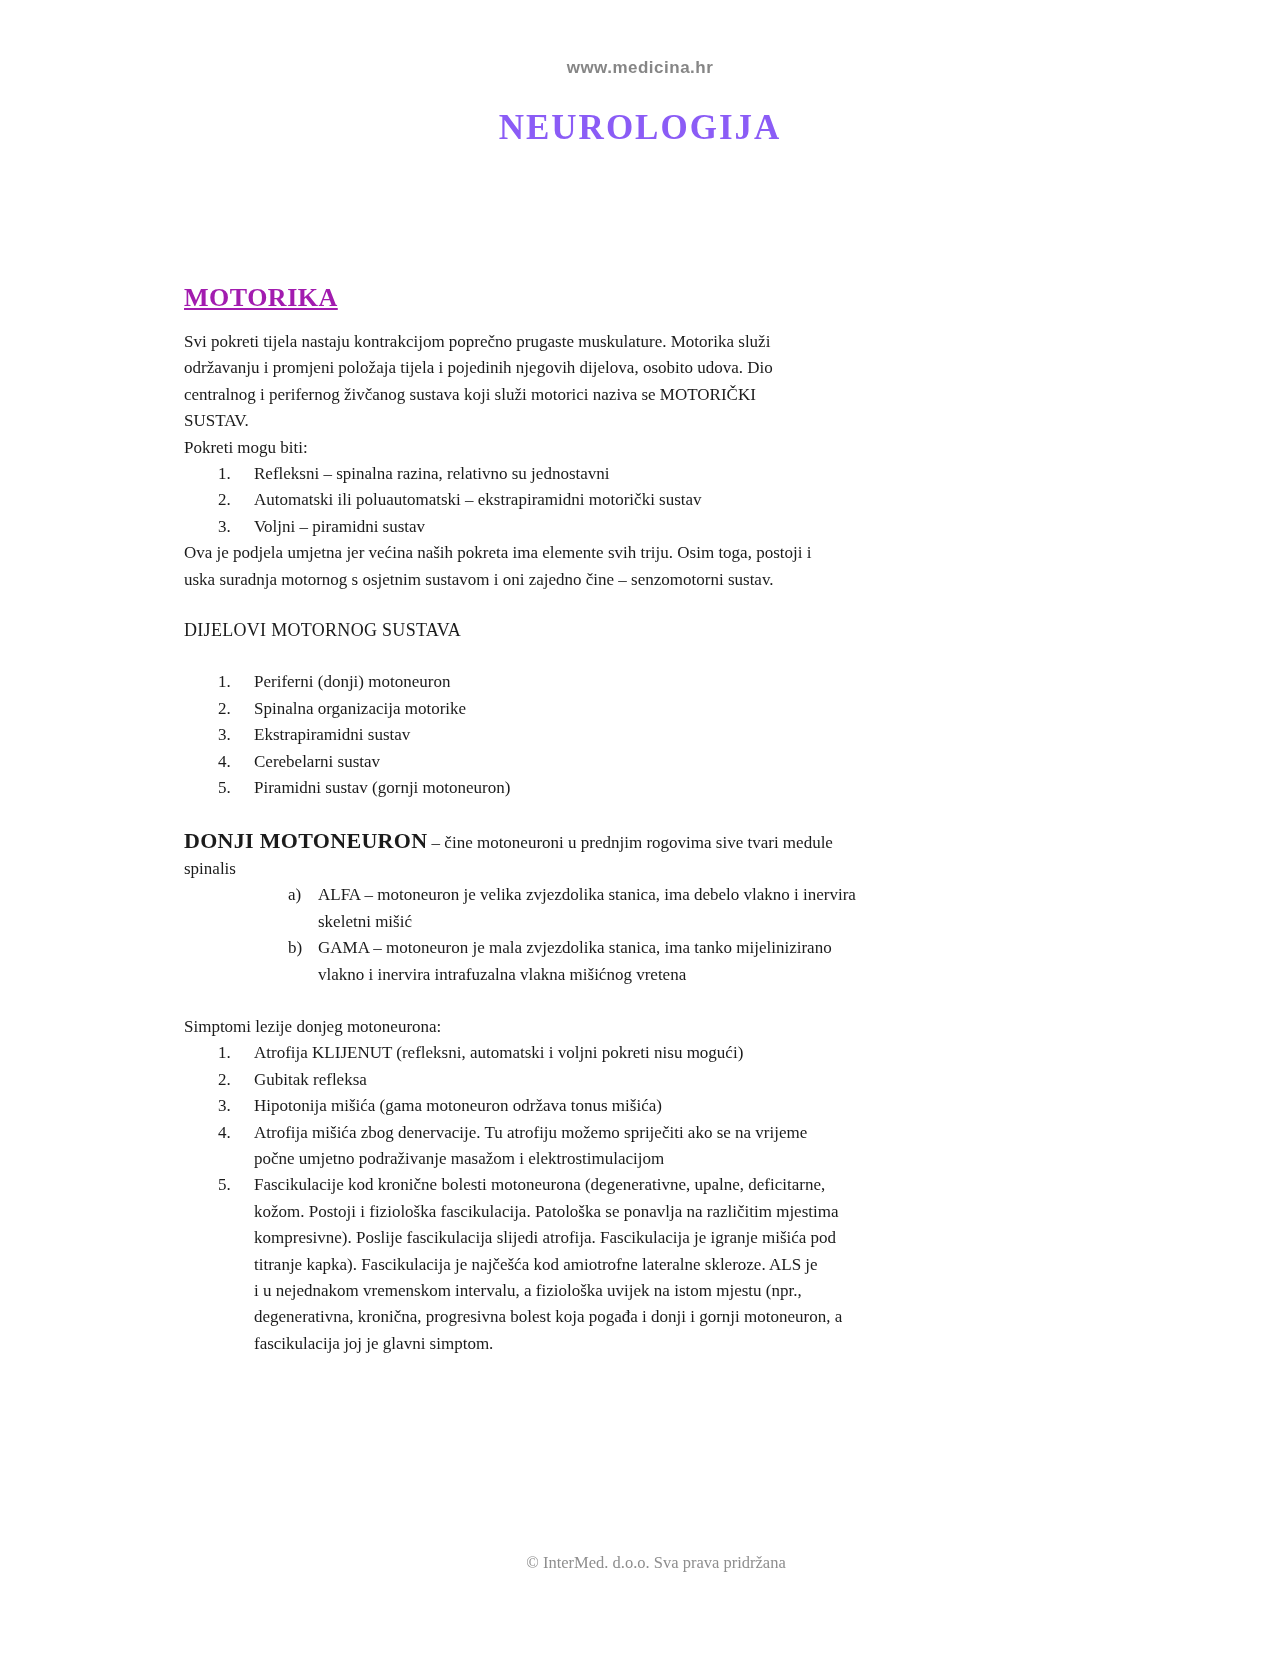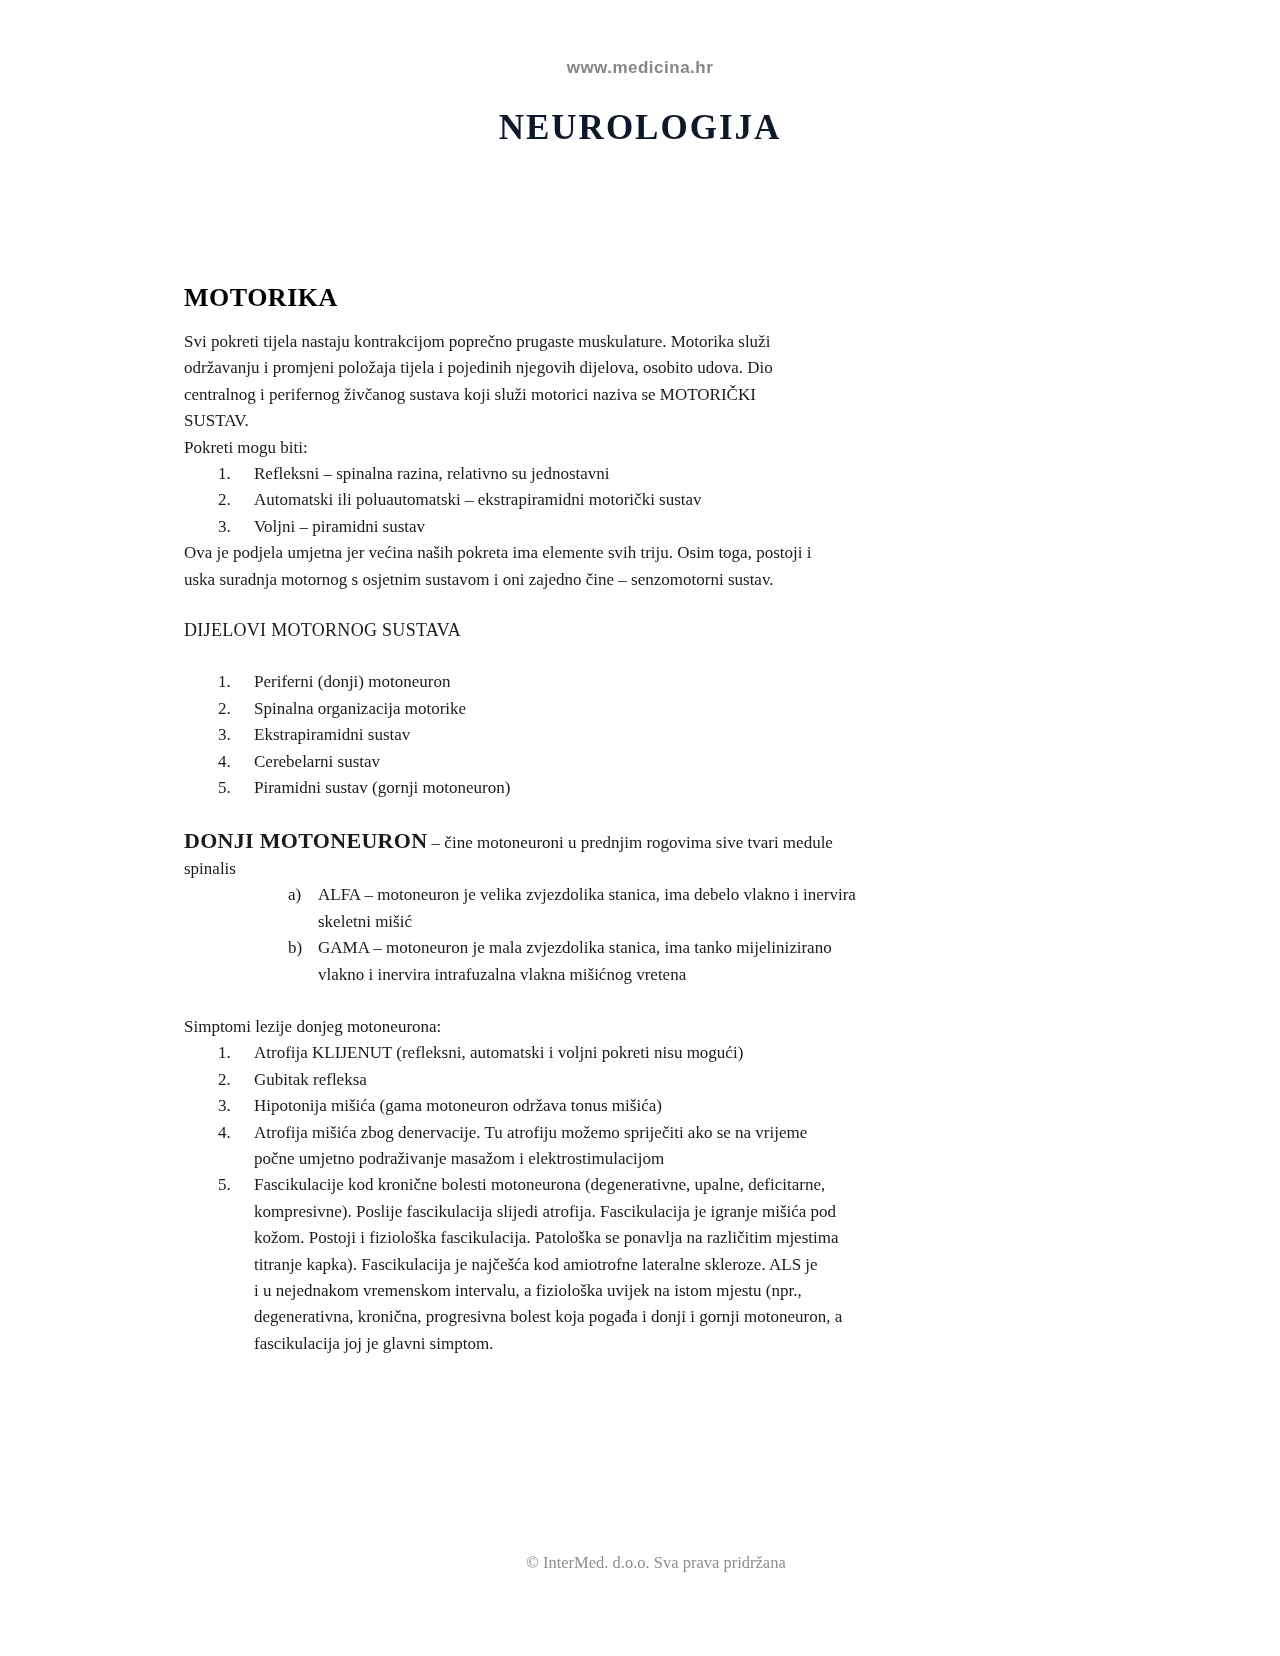--- a/index.html
+++ b/index.html
@@ -21,36 +21,37 @@
     font-size: 17px;
     letter-spacing: 0.5px;
     color: #868686;
   }
   .doc-title {
     margin-top: 30px;
     text-align: center;
     font-weight: bold;
     font-size: 35px;
     letter-spacing: 2px;
-    color: #0f172a;
+    color: #8b5cf6;
   }
   .content {
     margin-left: 184px;
     margin-right: 244px;
     font-size: 17px;
     line-height: 26.4px;
   }
   .content .line { white-space: nowrap; }
   .h-motorika {
     margin-top: 135px;
     font-size: 26px;
     font-weight: bold;
     letter-spacing: 0.5px;
     line-height: 30px;
-    color: #000000;
+    color: #a21caf;
+    text-decoration: underline;
   }
   .para-first { margin-top: 16px; }
   .h-dijelovi {
     margin-top: 24px;
     font-size: 18px;
     letter-spacing: 0.3px;
   }
   .dijelovi-list { margin-top: 26px; }
   .nli { position: relative; padding-left: 70px; }
   .nli .num { position: absolute; left: 34px; top: 0; }
@@ -185,22 +186,22 @@
         <span class="num">4.</span>
         <div class="lines">
             <div>Atrofija mišića zbog denervacije. Tu atrofiju možemo spriječiti ako se na vrijeme</div>
             <div>počne umjetno podraživanje masažom i elektrostimulacijom</div>
           </div>
       </div>
       <div class="nli">
         <span class="num">5.</span>
         <div class="lines">
             <div>Fascikulacije kod kronične bolesti motoneurona (degenerativne, upalne, deficitarne,</div>
+            <div>kožom. Postoji i fiziološka fascikulacija. Patološka se ponavlja na različitim mjestima</div>
             <div>kompresivne). Poslije fascikulacija slijedi atrofija. Fascikulacija je igranje mišića pod</div>
-            <div>kožom. Postoji i fiziološka fascikulacija. Patološka se ponavlja na različitim mjestima</div>
             <div>titranje kapka). Fascikulacija je najčešća kod amiotrofne lateralne skleroze. ALS je</div>
             <div>i u nejednakom vremenskom intervalu, a fiziološka uvijek na istom mjestu (npr.,</div>
             <div>degenerativna, kronična, progresivna bolest koja pogađa i donji i gornji motoneuron, a</div>
             <div>fascikulacija joj je glavni simptom.</div>
           </div>
       </div>
     </div>
 
   </div>
 

